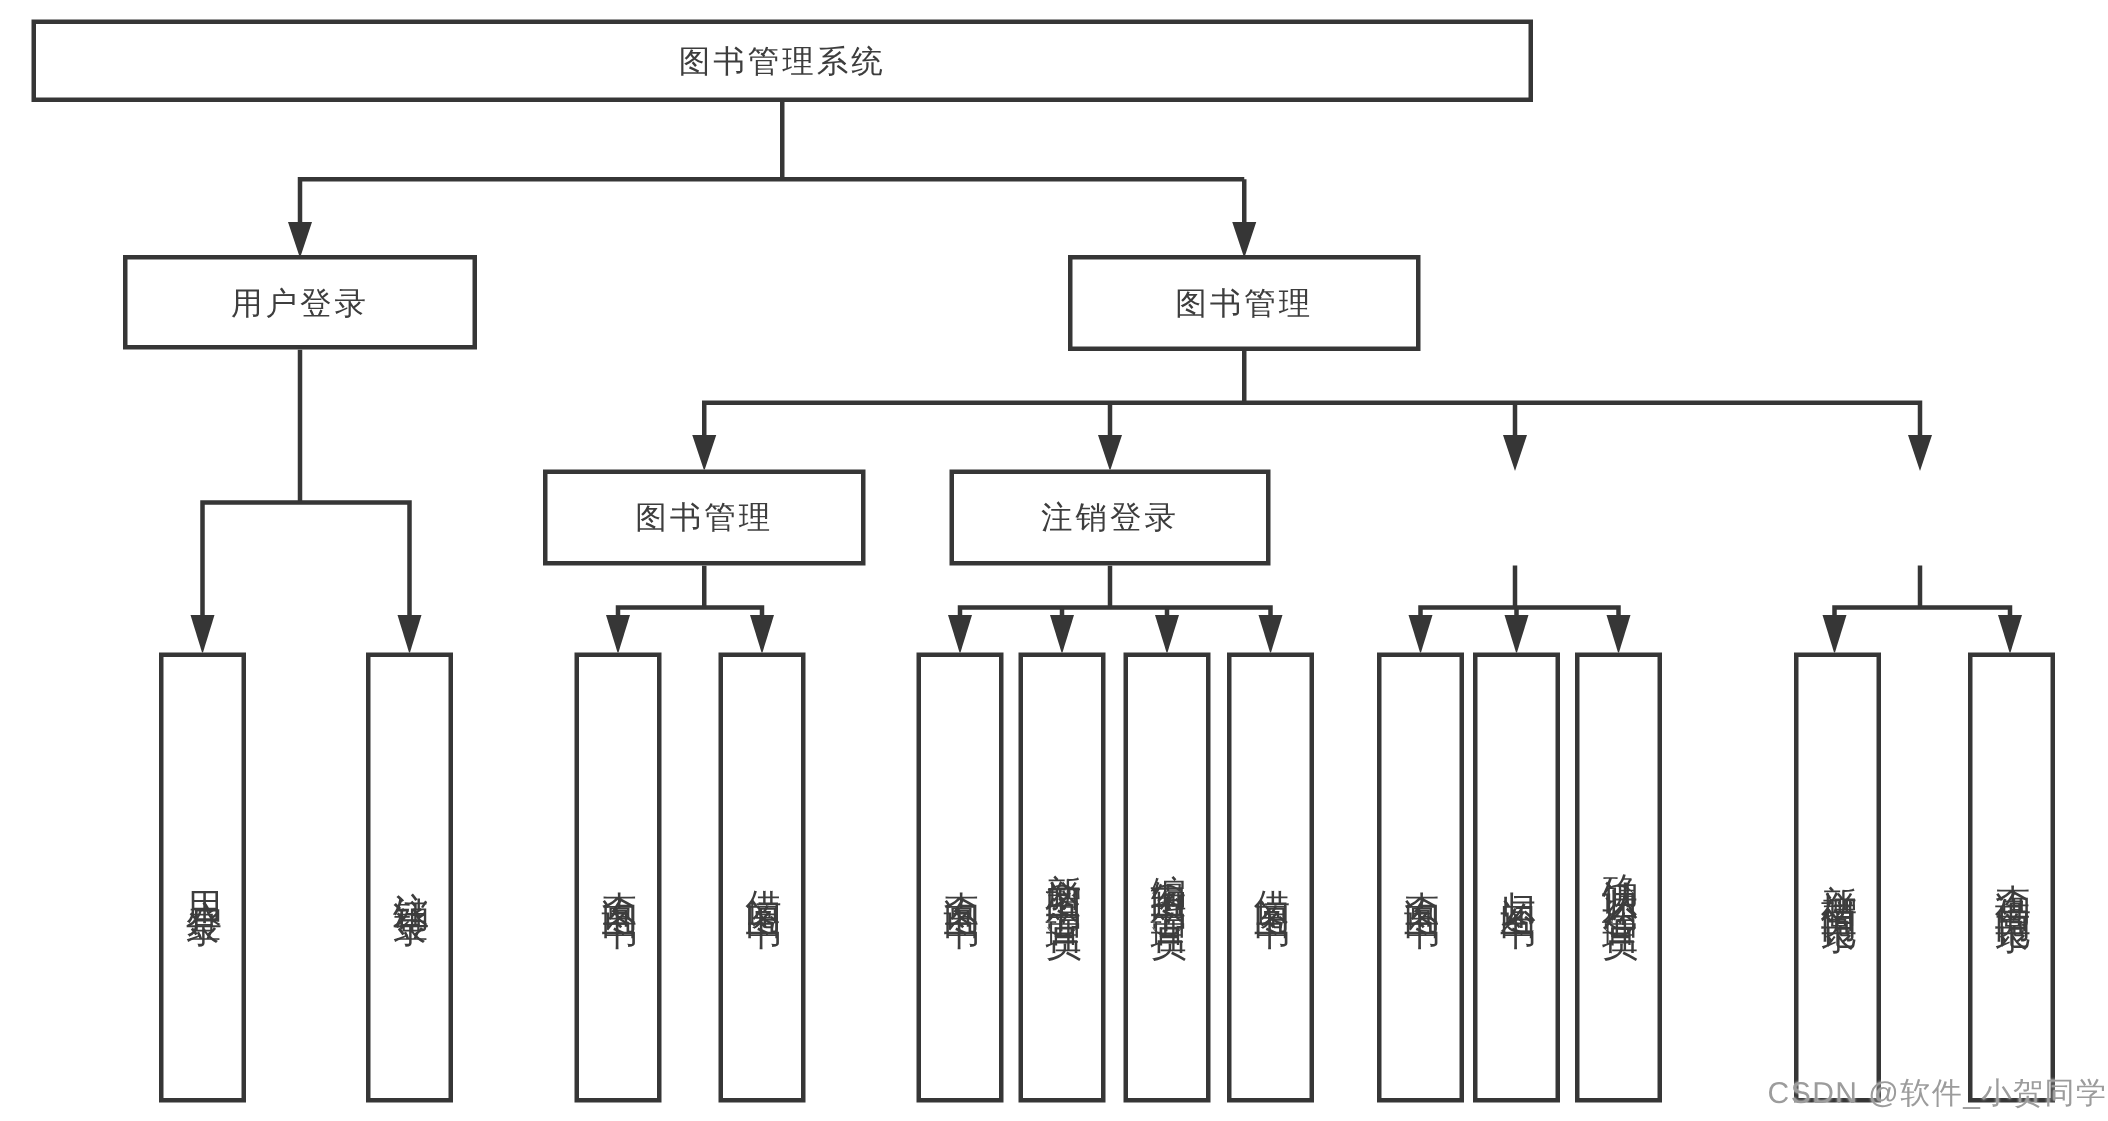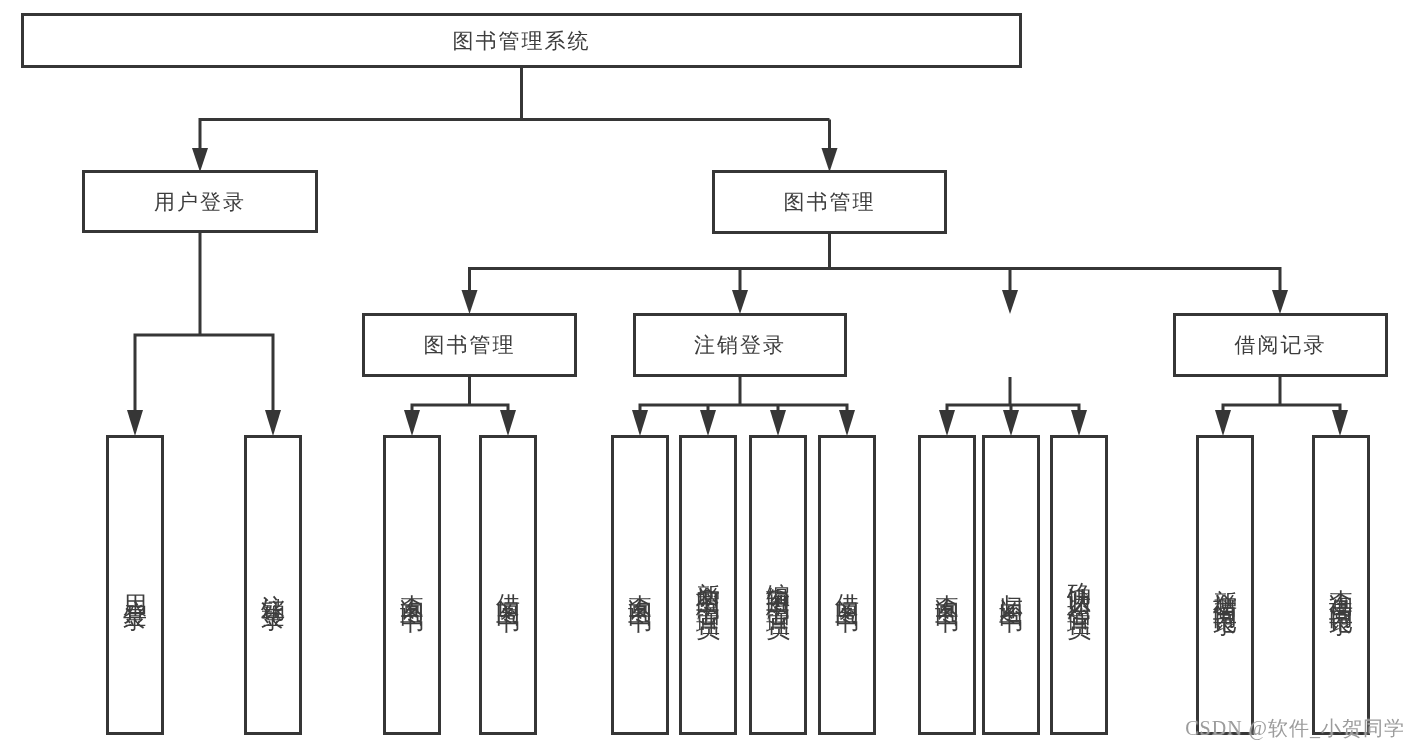--- a/index.html
+++ b/index.html
@@ -6,21 +6,21 @@
     --line:#363636;
     --text:#3d3d3d;
     --watermark:#9c9c9c;
     --bg:#ffffff;
   }
   html,body{margin:0;padding:0;background:var(--bg);}
   .stage{
     position:relative;
     width:1405px;height:747px;
     background:var(--bg);
-    font-family:Liberation Serif, serif;
+    font-family:Liberation Sans, sans-serif;
     overflow:hidden;
   }
   .connectors{position:absolute;left:0;top:0;}
   .node{
     position:absolute;
     box-sizing:border-box;
     background:#fff;
     border:3px solid var(--line);
     display:flex;align-items:center;justify-content:center;
     color:var(--text);
@@ -107,21 +107,20 @@
     </g>
   </svg>
 
   <div class="node" style="left:21px;top:13px;width:1001px;height:55px">图书管理系统</div>
 
   <div class="node" style="left:82px;top:170px;width:236px;height:63px">用户登录</div>
   <div class="node" style="left:712px;top:170px;width:235px;height:64px">图书管理</div>
 
   <div class="node" style="left:362px;top:313px;width:215px;height:64px">图书管理</div>
   <div class="node" style="left:633px;top:313px;width:214px;height:64px">注销登录</div>
-  <div class="node" style="left:1173px;top:313px;width:215px;height:64px">借阅记录</div>
 
   <div class="leaf" style="left:106px;top:435px;width:58px;height:300px">用户登录</div>
   <div class="leaf" style="left:244px;top:435px;width:58px;height:300px">注销登录</div>
 
   <div class="leaf" style="left:383px;top:435px;width:58px;height:300px">查询图书</div>
   <div class="leaf" style="left:479px;top:435px;width:58px;height:300px">借阅图书</div>
 
   <div class="leaf" style="left:611px;top:435px;width:58px;height:300px">查询图书</div>
   <div class="leaf" style="left:679px;top:435px;width:58px;height:300px">新增图书（管理员）</div>
   <div class="leaf" style="left:749px;top:435px;width:58px;height:300px">编辑图书（管理员）</div>

